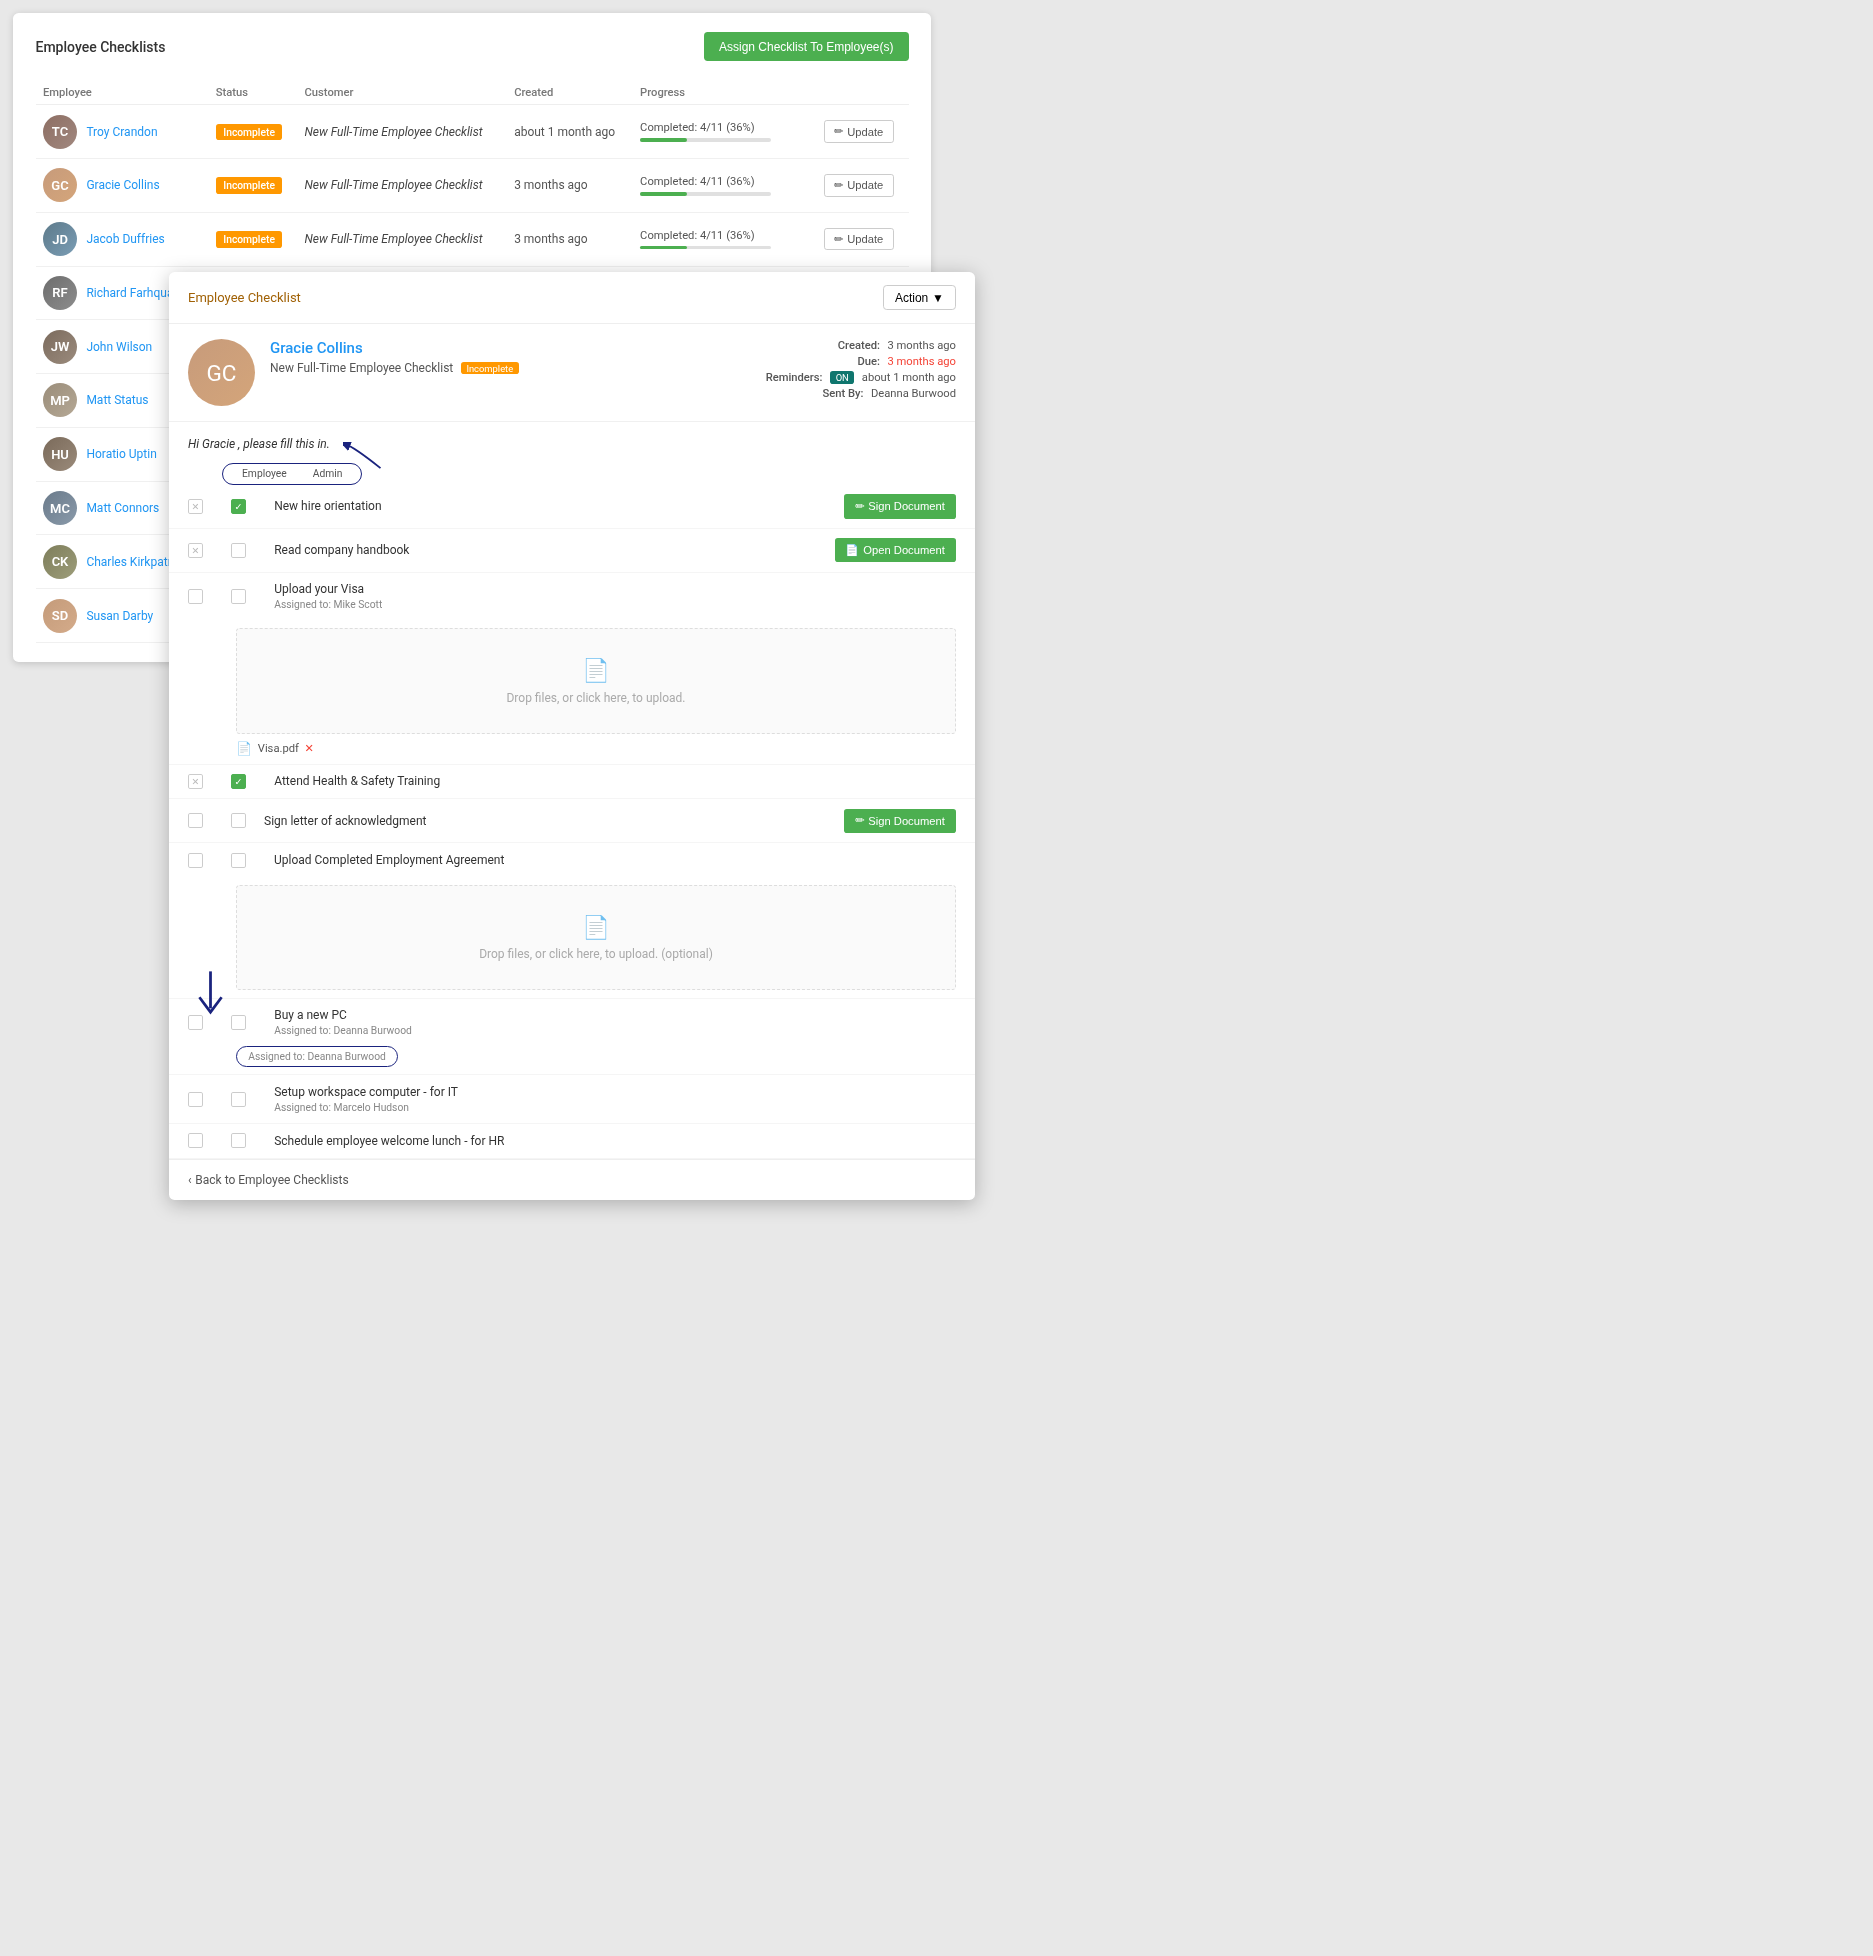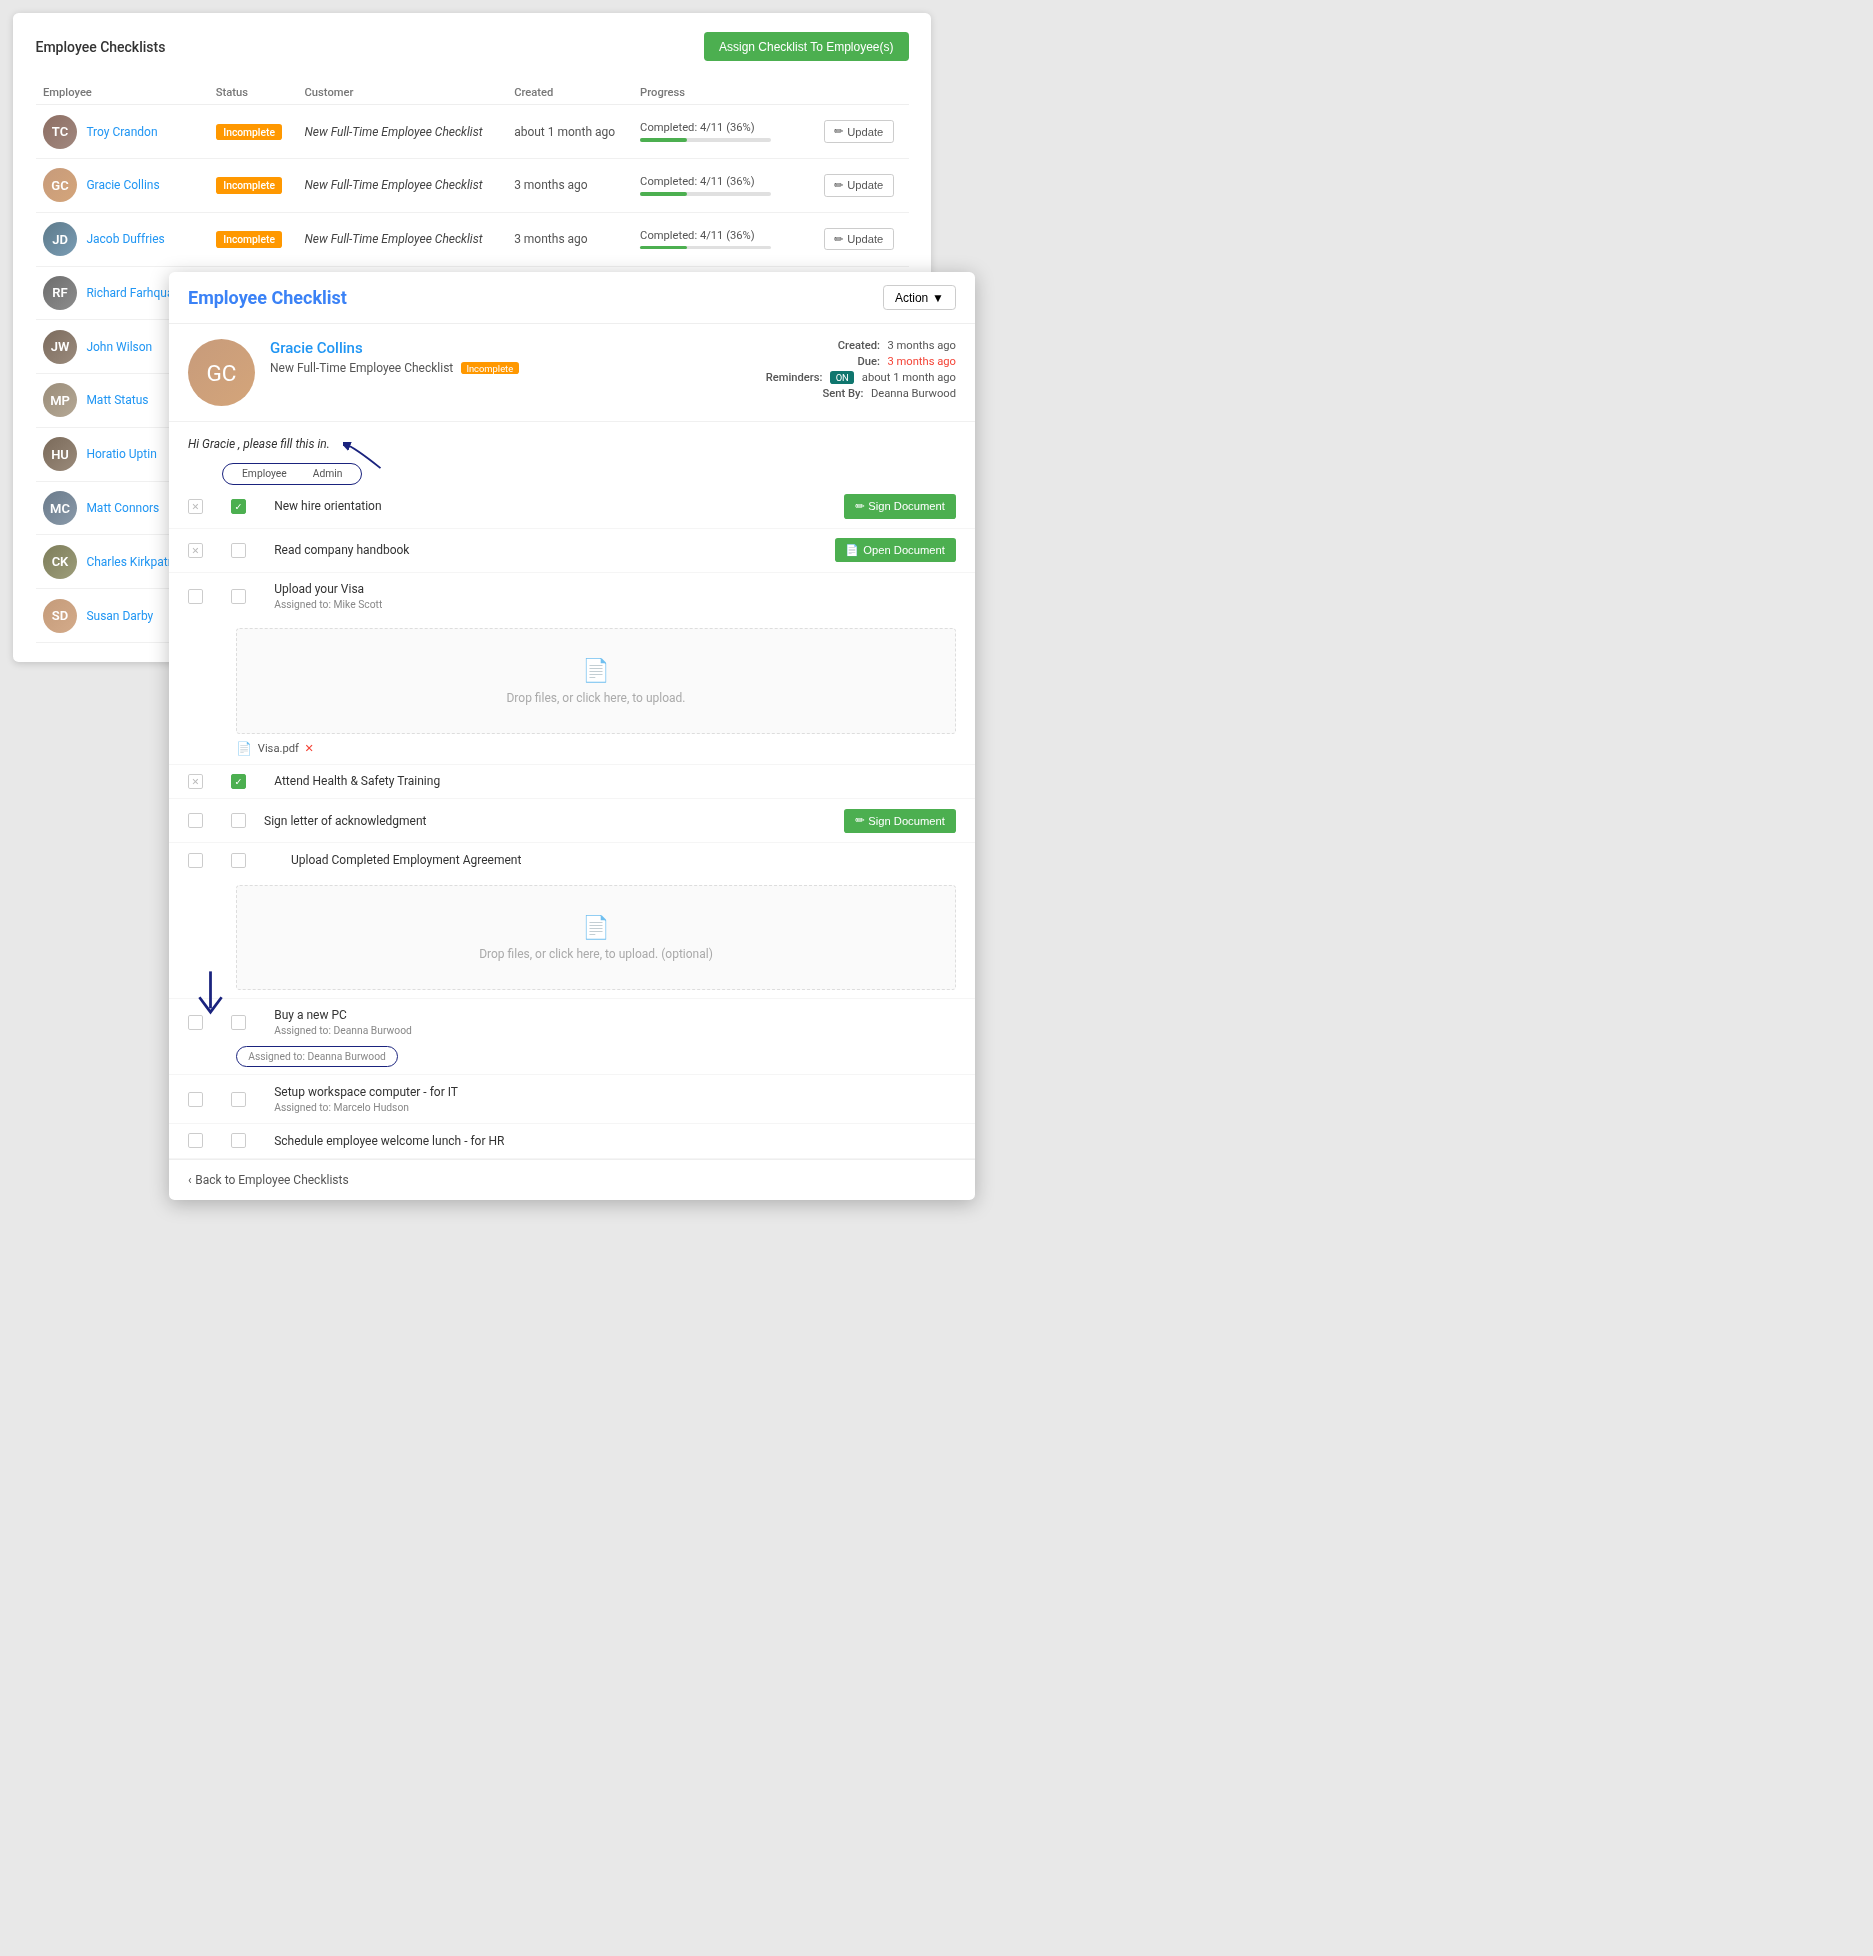--- a/index.html
+++ b/index.html
@@ -174,23 +174,23 @@
 
     .fg-card-header {
       display: flex;
       justify-content: space-between;
       align-items: center;
       padding: 13px 19px;
       border-bottom: 0.9px solid #eee;
     }
 
     .fg-card-title {
-      font-size: 18px;
-      font-weight: 700;
-      color: #3b82f6;
+      font-size: 13px;
+      font-weight: 400;
+      color: #a16207;
     }
 
     .btn-action {
       background: #fff;
       border: 0.9px solid #ccc;
       border-radius: 3.7px;
       padding: 4.7px 11.2px;
       font-size: 12px;
       cursor: pointer;
       display: flex;
@@ -787,21 +787,21 @@
           <div style="flex:1;">
     <div style="font-size:12px; color:#333;">Sign letter of acknowledgment</div>
           </div>
           <button class="btn-sign">
       <span>✏</span>
       <span>Sign Document</span>
     </button>
         </div>
       </div>
       <div style="border-bottom: 0.9px solid rgb(245, 245, 245);">
-        <div style="display:flex; align-items:center; padding: 9.4px 19px; gap:28px;">
+        <div style="display:flex; align-items:center; padding: 9.4px 19px; gap:11px;">
           <div style="display:flex; gap:28px; min-width:75px; flex-shrink:0;">
     <div class="cb"></div>
     <div class="cb"></div>
   </div>
           <div style="flex:1;">
     <div style="font-size:12px; color:#333;">Upload Completed Employment Agreement</div>
           </div>
         </div>
         <div class="upload-zone">
       <div class="upload-icon">📄</div>

